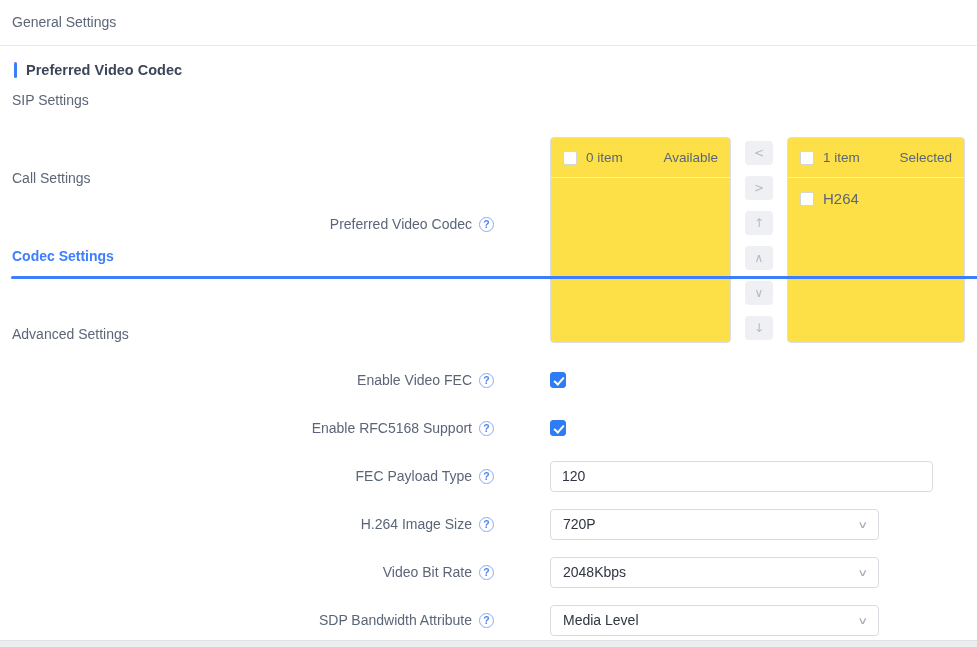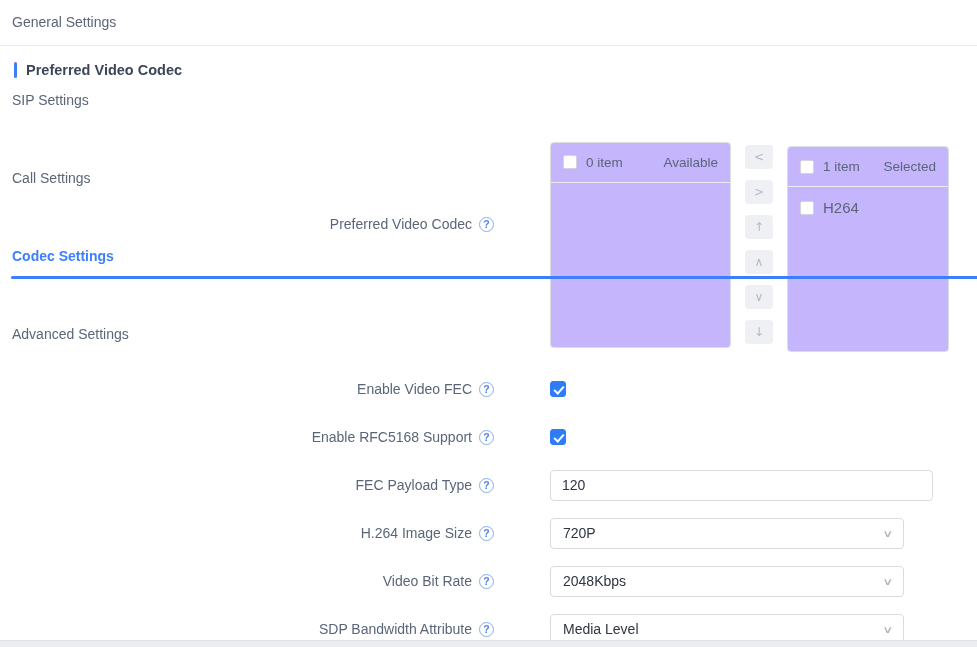--- a/index.html
+++ b/index.html
@@ -53,21 +53,21 @@
 
   .help {
     width:15px; height:15px; border:1px solid #8aabf3; border-radius:50%;
     color:#4f84f0; font-size:10.5px; line-height:13px; text-align:center;
     flex:none; cursor:pointer; font-weight:bold;
   }
 
   
   .transfer { display:flex; align-items:center; gap:14px; }
   .transfer-list {
-    width:181px; height:206px; background:#c4b5fd;
+    width:181px; height:206px; background:#fde047;
     border:1px solid #dcdee4; border-radius:4px;
   }
   .transfer-header {
     height:40px; display:flex; align-items:center; gap:9px;
     padding:0 12px; border-bottom:1px solid #ebedf0; font-size:13.5px;
   }
   .transfer-title { margin-left:auto; }
   .transfer-body { padding-top:6px; }
   .transfer-item {
     display:flex; align-items:center; gap:9px;
@@ -98,21 +98,21 @@
   }
 
   
   .text-input {
     width:383px; height:31px;
     border:1px solid #d9dbe0; border-radius:4px;
     padding:0 11px; font-size:14px; color:#2f3542;
     font-family:"Liberation Sans", sans-serif; outline:none; background:#fff;
   }
   .select {
-    width:354px; height:31px; background:#fff;
+    width:329px; height:31px; background:#fff;
     border:1px solid #d9dbe0; border-radius:4px;
     padding:0 12px; font-size:14px; color:#2f3542;
     display:flex; align-items:center; justify-content:space-between;
     cursor:pointer;
   }
   .chev {
     color:#a9afba; font-size:10px; transform:scaleX(1.5);
     font-family:"DejaVu Sans", sans-serif;
   }
 
@@ -169,21 +169,21 @@
           <span>∧</span>
         </button>
         <button class="tbtn">
           <span>∨</span>
         </button>
         <button class="tbtn">
           <span>↓</span>
         </button>
       </div>
 
-      <div class="transfer-list" style="width:162px;margin-top:9px;">
+      <div class="transfer-list" style="width:178px;">
         <div class="transfer-header">
           <span class="checkbox"></span>
           <span>1 item</span>
           <span class="transfer-title">Selected</span>
         </div>
         <div class="transfer-body">
           <div class="transfer-item">
             <span class="checkbox"></span>
             <span>H264</span>
           </div>

